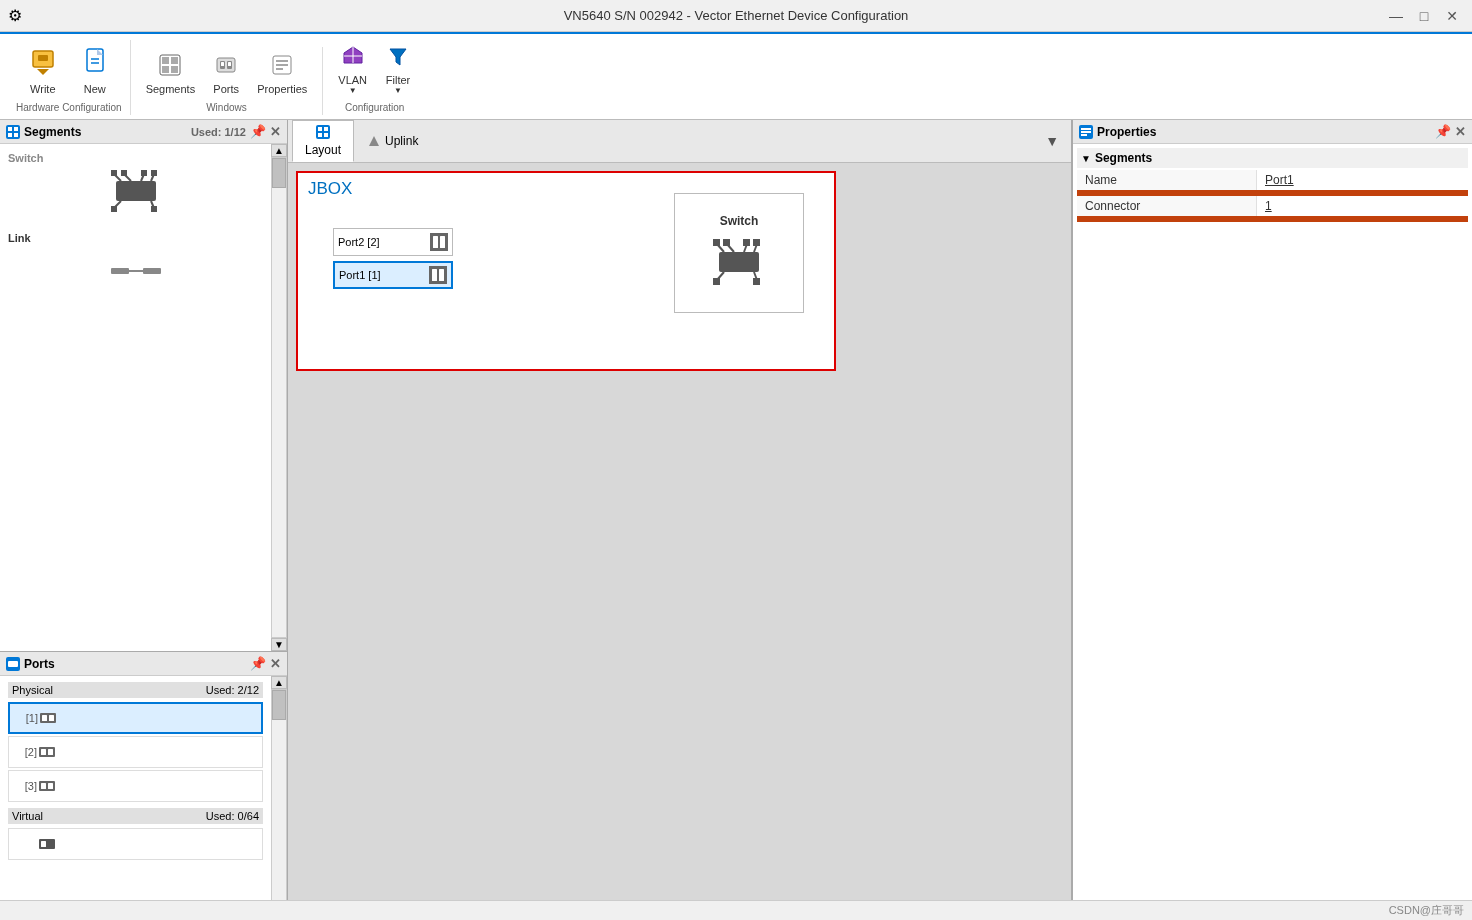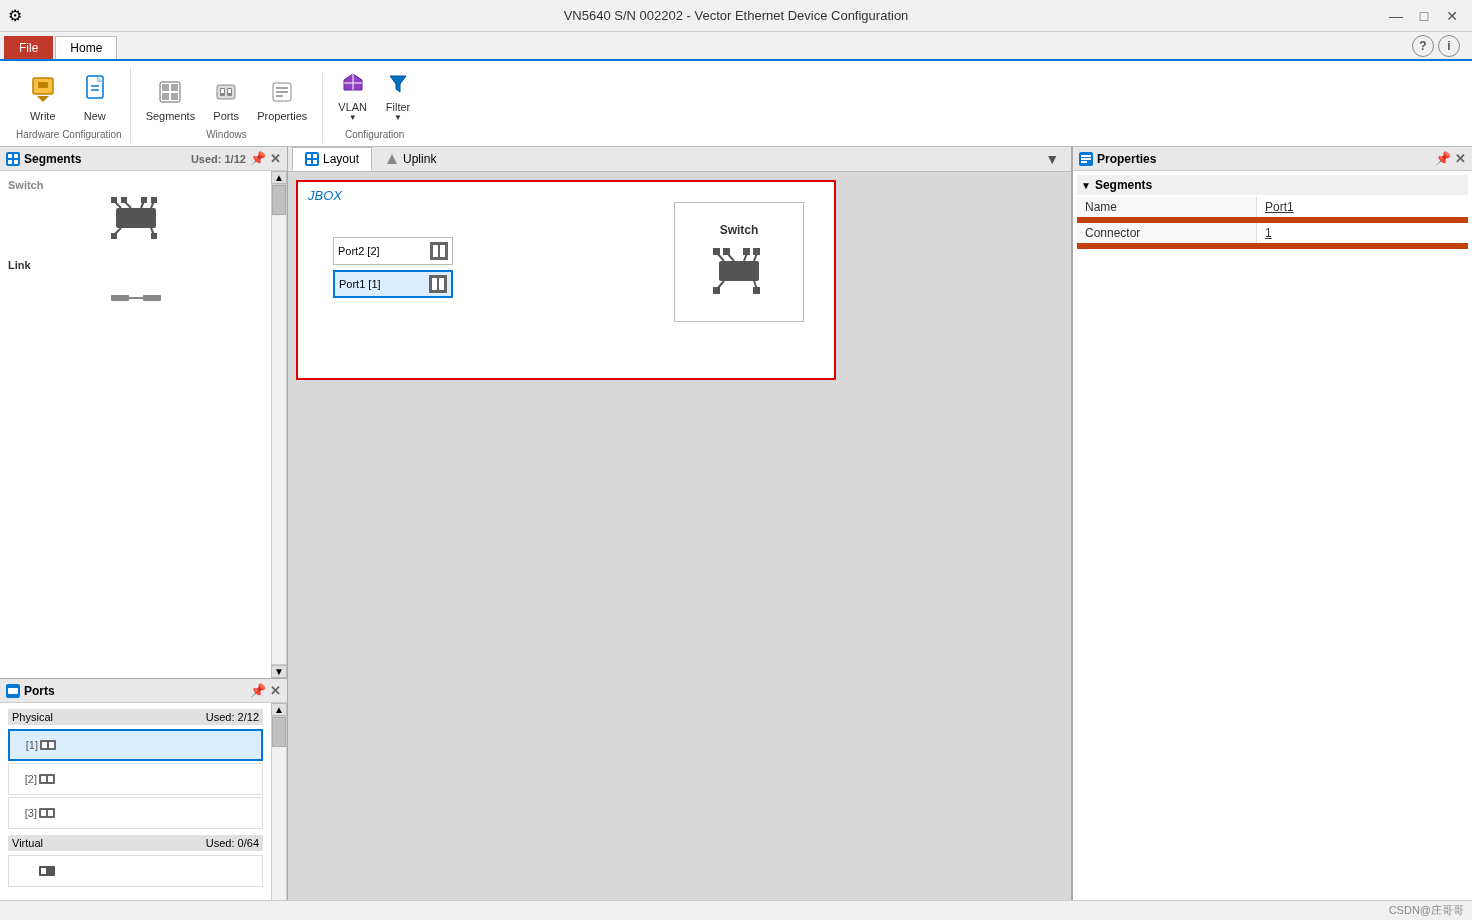--- a/index.html
+++ b/index.html
@@ -176,35 +176,35 @@
       padding: 4px 12px;
       cursor: pointer;
       font-size: 12px;
       border: 1px solid transparent;
       gap: 4px;
     }
     .layout-tab.active {
       background: white;
       border-color: #bbb;
       border-bottom-color: white;
+      flex-direction: column;
     }
     .layout-tab-dropdown { margin-left: auto; padding: 0 8px; cursor: pointer; font-size: 14px; color: #555; }
     .canvas-area { flex: 1; background: #d8d8d8; padding: 8px; overflow: hidden; }
     .jbox-container {
       border: 2px solid #d00;
       background: white;
       width: 540px;
       height: 200px;
       position: relative;
       padding: 8px;
     }
     .jbox-label {
       color: #0070c0;
-      font-style: italic;
-      font-size: 13px;
+      font-size: 17px;
       position: absolute;
       top: 6px;
       left: 10px;
     }
     .switch-block {
       position: absolute;
       right: 30px;
       top: 20px;
       width: 130px;
       height: 120px;
@@ -319,37 +319,29 @@
     }
     .watermark { margin-left: auto; font-size: 11px; color: #888; }
   </style>
 </head>
 <body>
 
 <div class="title-bar">
   <div class="title-bar-left">
     <span style="font-size:16px;">⚙</span>
   </div>
-  <span class="title-bar-title">VN5640 S/N 002202 - Vector Ethernet Device Configuration</span>
+  <span class="title-bar-title">VN5640 S/N 002942 - Vector Ethernet Device Configuration</span>
   <div class="title-bar-controls">
     <button class="title-bar-btn">—</button>
     <button class="title-bar-btn">□</button>
     <button class="title-bar-btn">✕</button>
   </div>
 </div>
 
 <div class="ribbon">
-  <div class="ribbon-tabs">
-    <button class="ribbon-tab file-tab">File</button>
-    <button class="ribbon-tab active">Home</button>
-    <div class="help-icons">
-      <button class="help-icon-btn">?</button>
-      <button class="help-icon-btn">i</button>
-    </div>
-  </div>
   <div class="ribbon-content">
 
     <div class="ribbon-group">
       <div class="ribbon-group-buttons">
         <button class="ribbon-btn large">
           <span class="ribbon-icon">
             <svg width="28" height="28" viewBox="0 0 28 28">
               <rect x="4" y="4" width="20" height="16" rx="2" fill="#f8c040" stroke="#c08000" stroke-width="1.5"></rect>
               <polygon points="8,22 20,22 14,28" fill="#c08000"></polygon>
               <rect x="9" y="8" width="10" height="6" fill="#c08000" rx="1"></rect>

